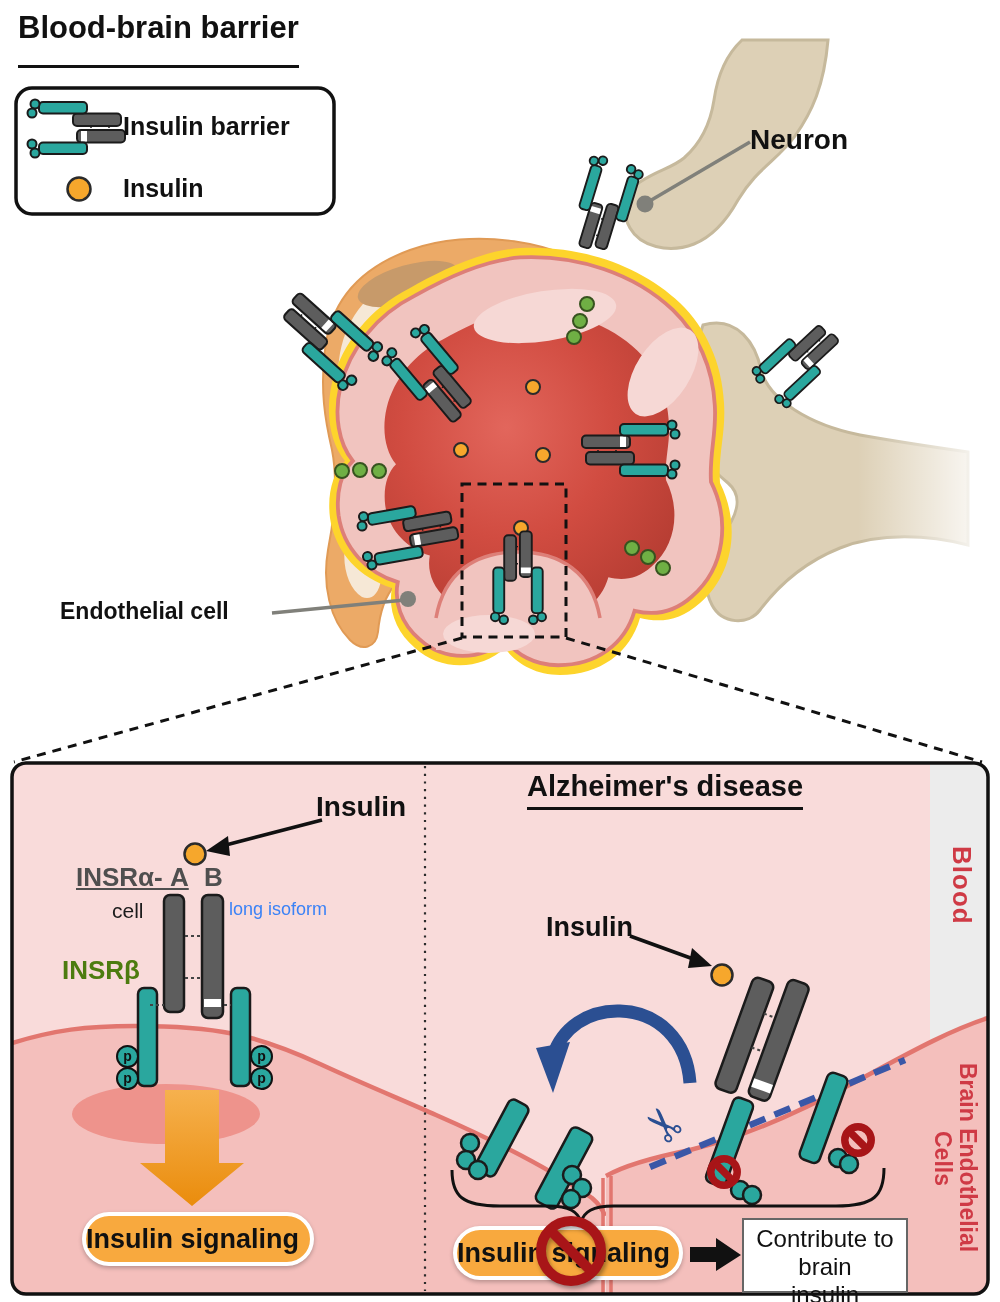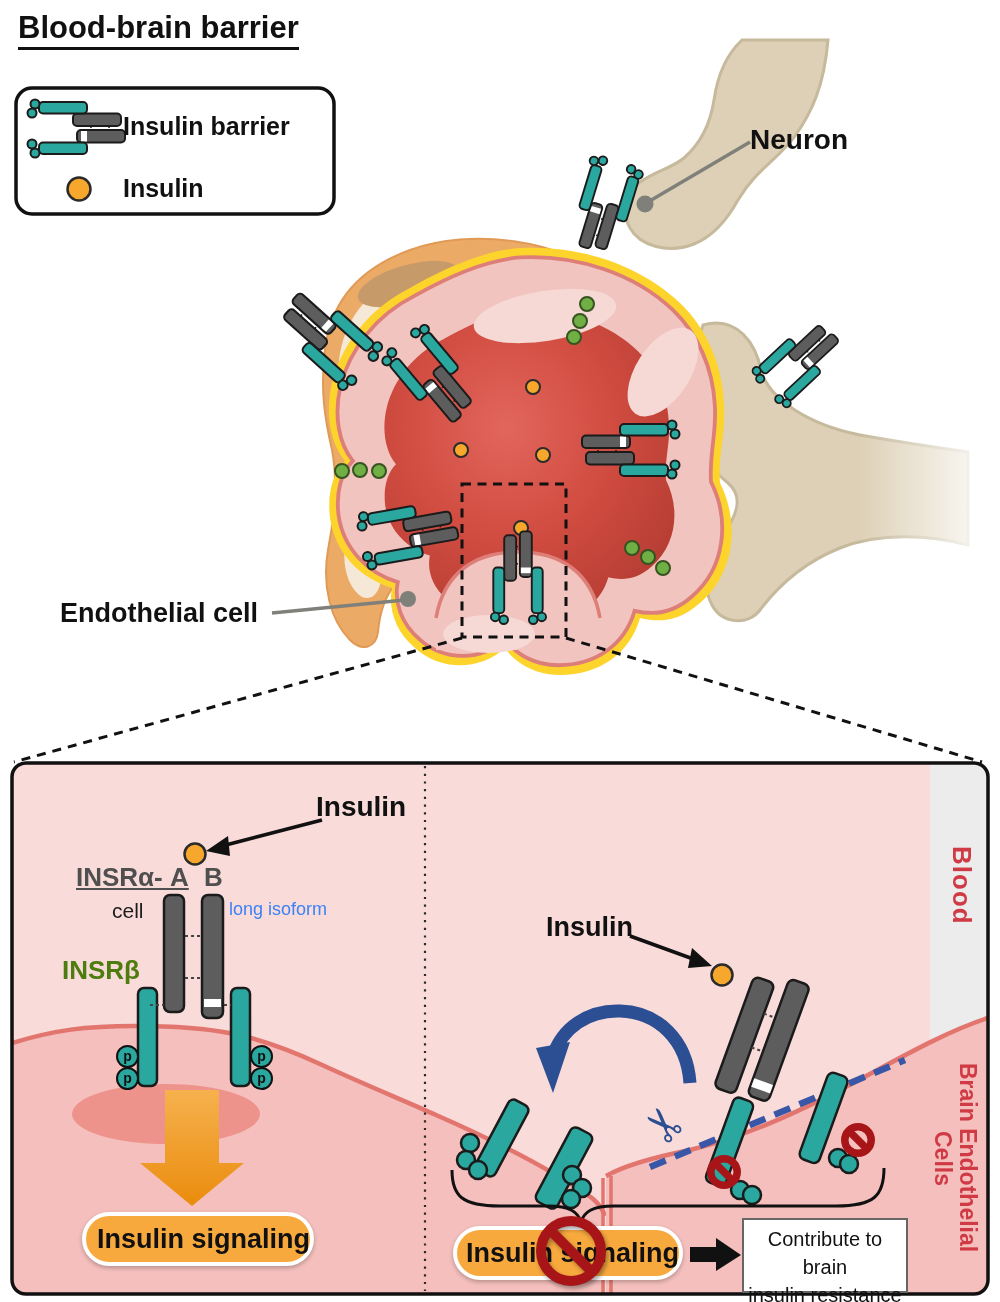--- a/index.html
+++ b/index.html
@@ -1,41 +1,41 @@
 <!DOCTYPE html>
 <html><head>
 <meta charset="utf-8">
 <style>
   html,body{margin:0;padding:0;background:#fff;}
   #stage{position:relative;width:1000px;height:1302px;background:#fff;overflow:hidden;
          font-family:"Liberation Sans","DejaVu Sans",sans-serif;}
   #art{position:absolute;left:0;top:0;}
   .lbl{position:absolute;color:#111;white-space:nowrap;}
   .title-main{left:18px;top:10px;font-size:31px;font-weight:bold;}
-  .title-main span{display:inline-block;border-bottom:3.5px solid #111;padding-bottom:1px;}
+  .title-main span{display:inline-block;border-bottom:3.5px solid #111;padding-bottom:19px;}
   .legend-receptor{left:123px;top:112px;font-size:25px;font-weight:bold;}
   .legend-insulin{left:123px;top:174px;font-size:25px;font-weight:bold;}
   .neuron-lbl{left:750px;top:124px;font-size:28px;font-weight:bold;text-align:center;}
-  .endo-lbl{left:60px;top:598px;font-size:27px;font-weight:bold;}
+  .endo-lbl{left:60px;top:598px;font-size:23px;font-weight:bold;}
   .l-insulin{left:316px;top:791px;font-size:28px;font-weight:bold;}
   .insr-a{left:76px;top:862px;font-size:26px;font-weight:bold;color:#4f4f4f;text-decoration:underline;}
   .insr-b{left:204px;top:862px;font-size:26px;font-weight:bold;color:#4f4f4f;}
   .short-lbl{left:112px;top:899px;font-size:21px;color:#1c1c1c;}
   .long-lbl{left:229px;top:899px;font-size:18px;color:#3b82f6;}
   .insr-beta{left:62px;top:955px;font-size:26px;font-weight:bold;color:#4d7c0f;}
   .ad-title{left:498px;top:770px;width:334px;text-align:center;font-size:29px;font-weight:bold;}
   .ad-title span{display:inline-block;border-bottom:3.5px solid #111;padding-bottom:4px;}
   .r-insulin{left:546px;top:912px;font-size:27px;font-weight:bold;}
   .badge{position:absolute;background:#f8a93e;border:4px solid #fff;border-radius:28px;
-         color:#111;font-weight:bold;font-size:27px;text-align:right;line-height:46px;
+         color:#111;font-weight:bold;font-size:27px;text-align:left;line-height:46px;
          height:46px;box-shadow:0 2px 4px rgba(0,0,0,.25);}
   .badge-left{left:82px;top:1212px;width:224px;}
   .badge-right{left:453px;top:1226px;width:222px;}
   .note-box{position:absolute;left:742px;top:1218px;width:162px;height:66px;background:#fff;
-            border:2px solid #666;text-align:center;font-size:20px;line-height:28px;color:#111;
+            border:2px solid #666;text-align:center;font-size:24px;line-height:28px;color:#111;
             padding-top:5px;}
   .pdot{position:absolute;width:19px;height:19px;border-radius:50%;background:#2aa79e;
         border:2.5px solid #111;color:#111;font-size:14px;font-weight:bold;text-align:center;
         line-height:19px;}
   .vtext{position:absolute;writing-mode:vertical-rl;color:#cf3a45;font-weight:bold;}
   .blood-lbl{left:946px;top:846px;font-size:26px;letter-spacing:1px;}
   .bec-lbl{left:930px;top:1058px;font-size:23px;line-height:25px;height:200px;text-align:center;}
   .no-big{position:absolute;left:533px;top:1213px;filter:drop-shadow(2px 3px 2px rgba(0,0,0,.35));}
 </style>
 </head>
@@ -283,20 +283,21 @@
 <div class="lbl long-lbl">long isoform</div>
 <div class="lbl insr-beta">INSRβ</div>
 
 <div class="pdot" style="left:116px;top:1045px;">p</div>
 <div class="pdot" style="left:116px;top:1067px;">p</div>
 <div class="pdot" style="left:250px;top:1045px;">p</div>
 <div class="pdot" style="left:250px;top:1067px;">p</div>
 
 <div class="badge badge-left">Insulin signaling</div>
 
+<div class="lbl ad-title"><span>Alzheimer's disease</span></div>
 <div class="lbl r-insulin">Insulin</div>
 <div class="badge badge-right">Insulin signaling</div>
 
 <div class="no-big">
   <svg width="76" height="76" viewBox="0 0 76 76">
     <circle cx="38" cy="38" r="30" fill="none" stroke="#a81518" stroke-width="10"></circle>
     <line x1="17" y1="17" x2="59" y2="59" stroke="#a81518" stroke-width="10"></line>
   </svg>
 </div>
 

